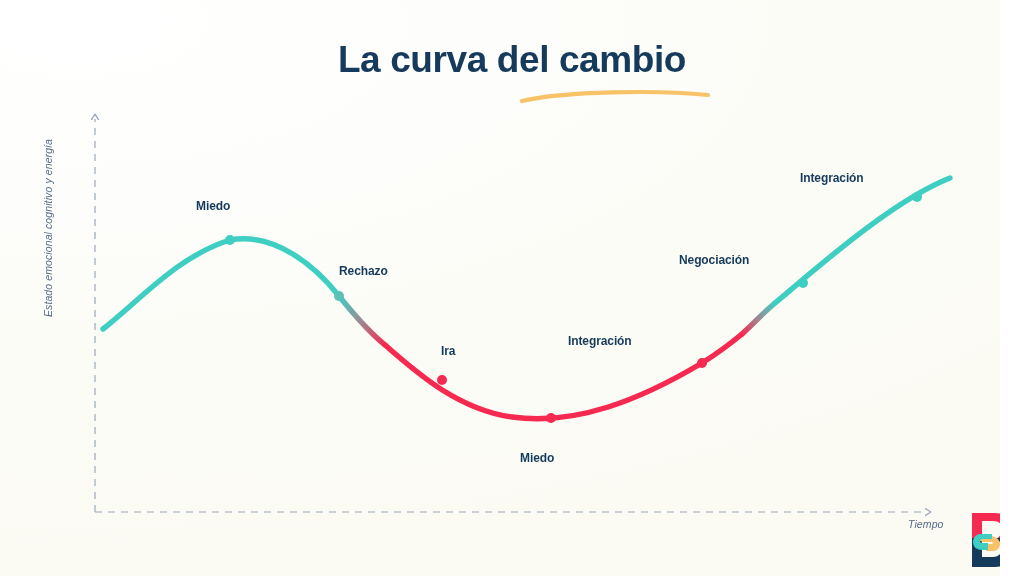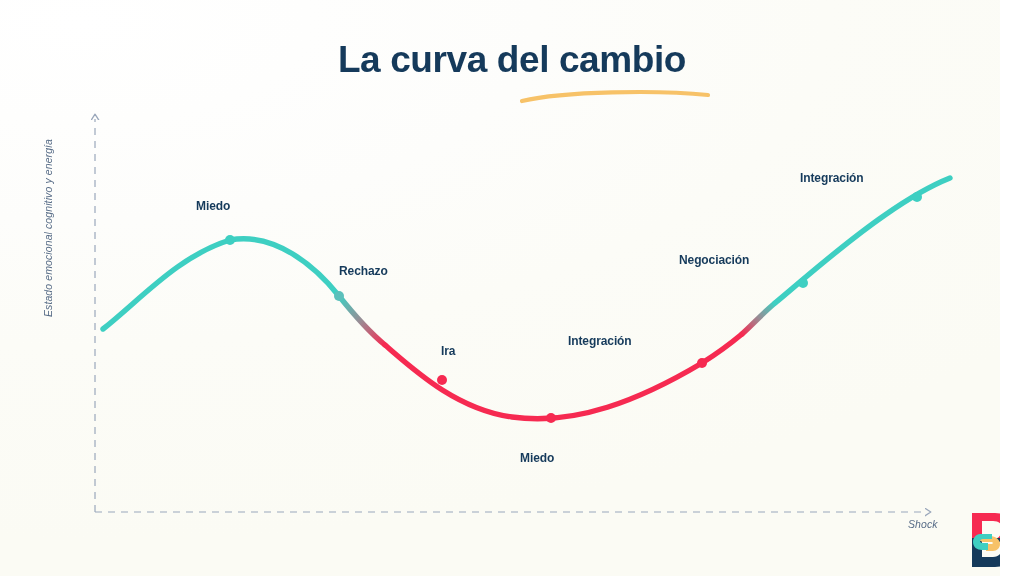--- a/index.html
+++ b/index.html
@@ -143,21 +143,21 @@
     <circle cx="230" cy="240" r="5.0" fill="#3ecfc2"></circle>
     <circle cx="339" cy="296" r="5.0" fill="#5cc0bb"></circle>
     <circle cx="442" cy="380" r="5.0" fill="#f62a51"></circle>
     <circle cx="551" cy="418" r="5.0" fill="#f62a51"></circle>
     <circle cx="702" cy="363" r="5.0" fill="#f62a51"></circle>
     <circle cx="803" cy="283" r="5.0" fill="#3ecfc2"></circle>
     <circle cx="917" cy="197" r="5.0" fill="#3ecfc2"></circle>
   </svg>
 
   <div class="axis-label" id="ylabel">Estado emocional cognitivo y energía</div>
-  <div class="axis-label" id="xlabel">Shock</div>
+  <div class="axis-label" id="xlabel">Tiempo</div>
 
   <div class="stage-label" style="left:196px; top:199px;">Miedo</div>
   <div class="stage-label" style="left:339px; top:264px;">Rechazo</div>
   <div class="stage-label" style="left:441px; top:344px;">Ira</div>
   <div class="stage-label" style="left:520px; top:451px;">Miedo</div>
   <div class="stage-label" style="left:568px; top:334px;">Integración</div>
   <div class="stage-label" style="left:679px; top:253px;">Negociación</div>
   <div class="stage-label" style="left:800px; top:171px;">Integración</div>
 
   <svg id="logo" viewBox="0 0 48 60">

